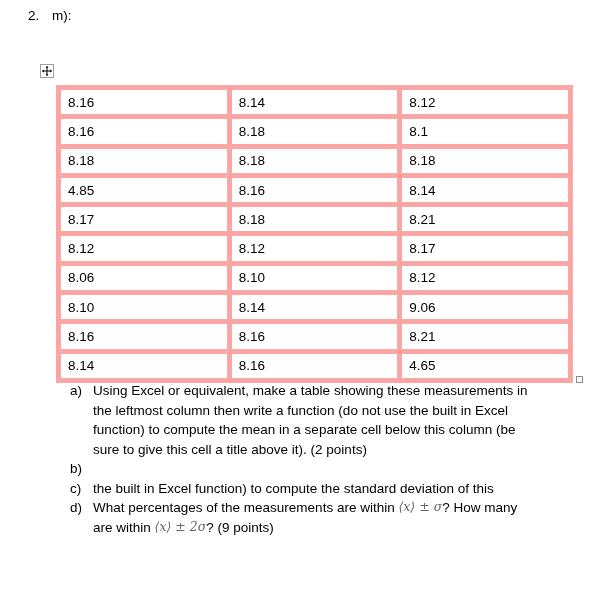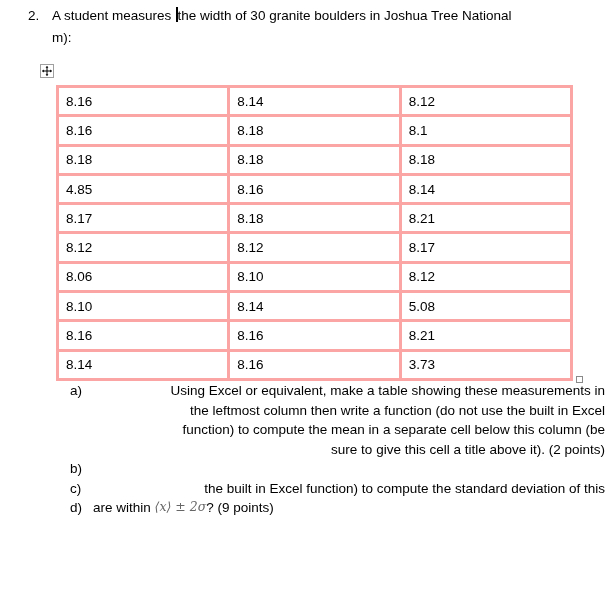--- a/index.html
+++ b/index.html
@@ -36,21 +36,21 @@
     display:flex; align-items:center; justify-content:center;
   }
 
   
   table.meas {
     position:absolute; left:56px; top:85px;
     width:517px; border-collapse:collapse;
     table-layout:fixed;
   }
   table.meas td {
-    border:3px solid #fca5a5;
+    border:5px solid #fca5a5;
     height:29.3px;
     padding:0 0 0 7px;
     font-size:13.5px;
     vertical-align:middle;
     background:#fff;
   }
 
   
   .resize-handle {
     position:absolute; left:576px; top:376px;
@@ -58,40 +58,39 @@
     border:1px solid #8a8a8a; background:#fff;
   }
 
   
   .items {
     position:absolute; left:70px; top:381px;
     width:535px; font-size:13.5px; line-height:19.5px;
   }
   .item { display:flex; }
   .item-label { width:23px; flex-shrink:0; white-space:pre; }
-  .item-body { flex:1;text-align:right; }
+  .item-body { flex:1; }
   .item-body .line { white-space:pre; height:19.5px; }
   .mixed-line { display:flex; align-items:baseline; white-space:pre; height:19.5px; }
   .math {
     font-family:"DejaVu Serif", serif;
     font-style:italic;
     color:#666666;
     font-size:12.5px;
     position:relative; top:-1px;
     white-space:pre;
   }
 </style>
 </head>
 <body>
 
 <div class="doc-page">
 
   <div class="q-number">2.</div>
   <div class="intro">
-    <div class="line"><span>A student measures </span><span class="caret"></span><span>the width of 30 granite boulders in Joshua Tree National</span></div>
     <div class="line">m):</div>
   </div>
 
   <div class="drag-handle">
     <span style="display:flex;">
       <svg width="10" height="10" viewBox="0 0 10 10">
         <g stroke="#000" stroke-width="1">
           <line x1="5" y1="0.5" x2="5" y2="9.5"></line>
           <line x1="0.5" y1="5" x2="9.5" y2="5"></line>
         </g>
@@ -138,31 +137,31 @@
         <td>8.17</td>
       </tr>
       <tr>
         <td>8.06</td>
         <td>8.10</td>
         <td>8.12</td>
       </tr>
       <tr>
         <td>8.10</td>
         <td>8.14</td>
-        <td>5.08</td>
+        <td>9.06</td>
       </tr>
       <tr>
         <td>8.16</td>
         <td>8.16</td>
         <td>8.21</td>
       </tr>
       <tr>
         <td>8.14</td>
         <td>8.16</td>
-        <td>3.73</td>
+        <td>4.65</td>
       </tr>
     </tbody>
   </table>
 
   <div class="resize-handle"></div>
 
   <div class="items">
 
     <div class="item">
       <div class="item-label">a)</div>
@@ -184,19 +183,22 @@
       <div class="item-label">c)</div>
       <div class="item-body">
         <div class="line">the built in Excel function) to compute the standard deviation of this</div>
       </div>
     </div>
 
     <div class="item">
       <div class="item-label">d)</div>
       <div class="item-body">
         <div class="mixed-line">
+          <span>What percentages of the measurements are within </span><span class="math">⟨x⟩ ± σ</span><span>? How many</span>
+        </div>
+        <div class="mixed-line">
           <span>are within </span><span class="math">⟨x⟩ ± 2σ</span><span>? (9 points)</span>
         </div>
       </div>
     </div>
 
   </div>
 </div>
 
 </body></html>

